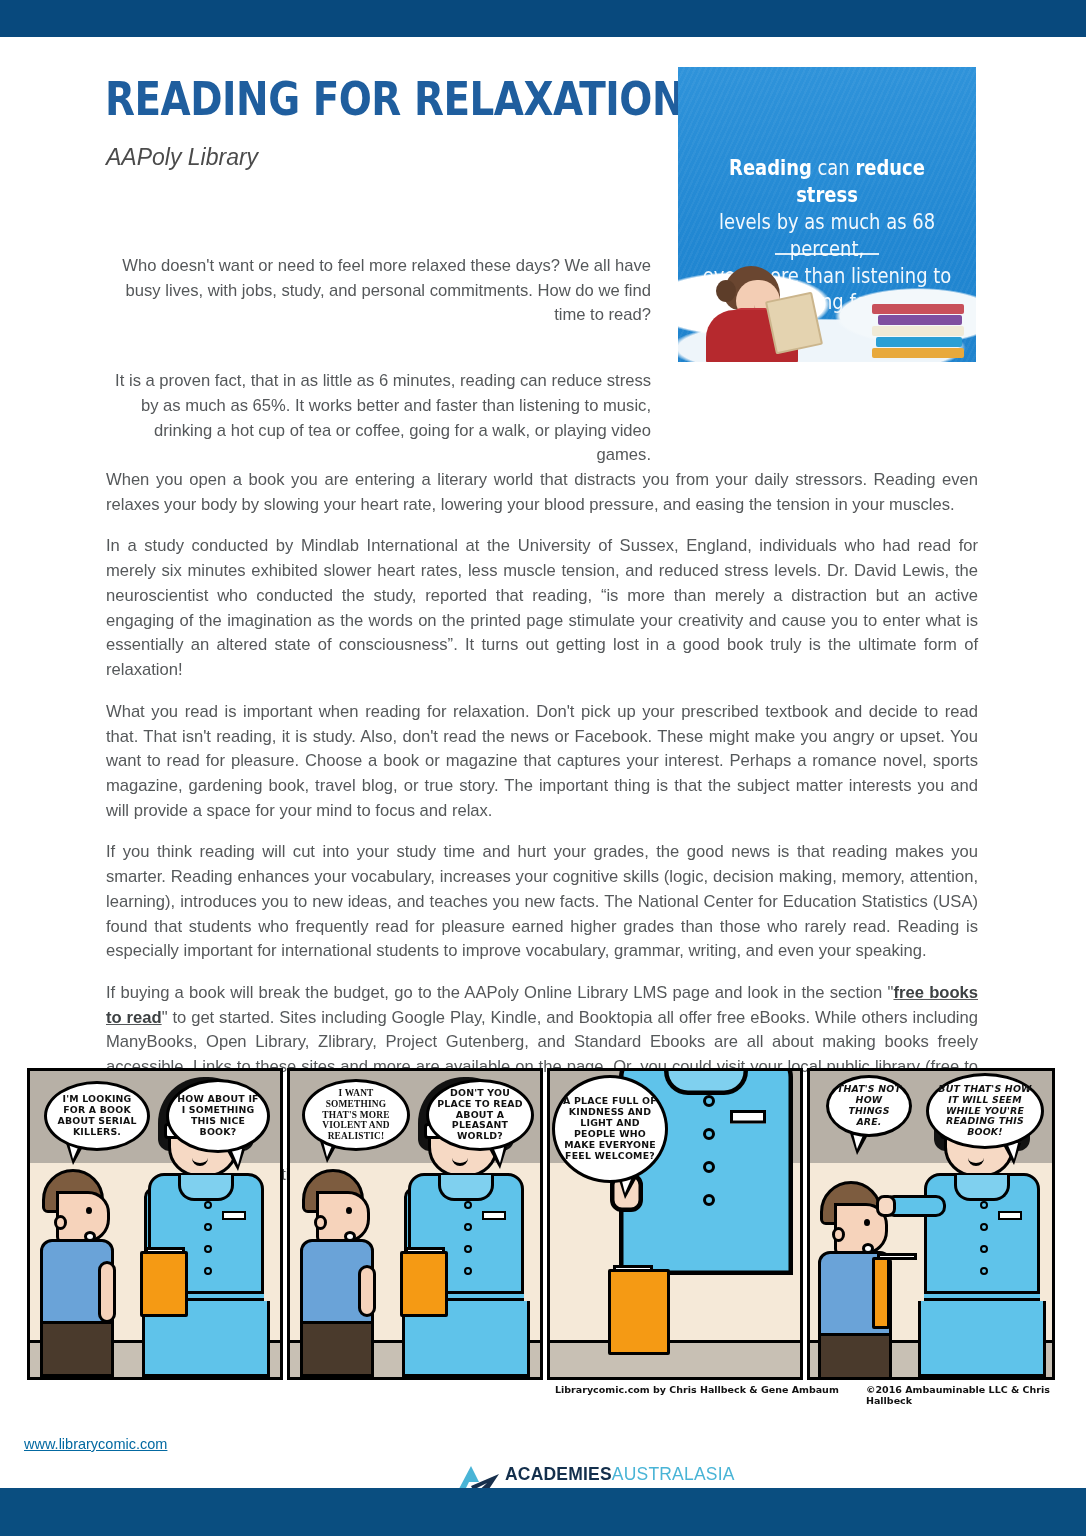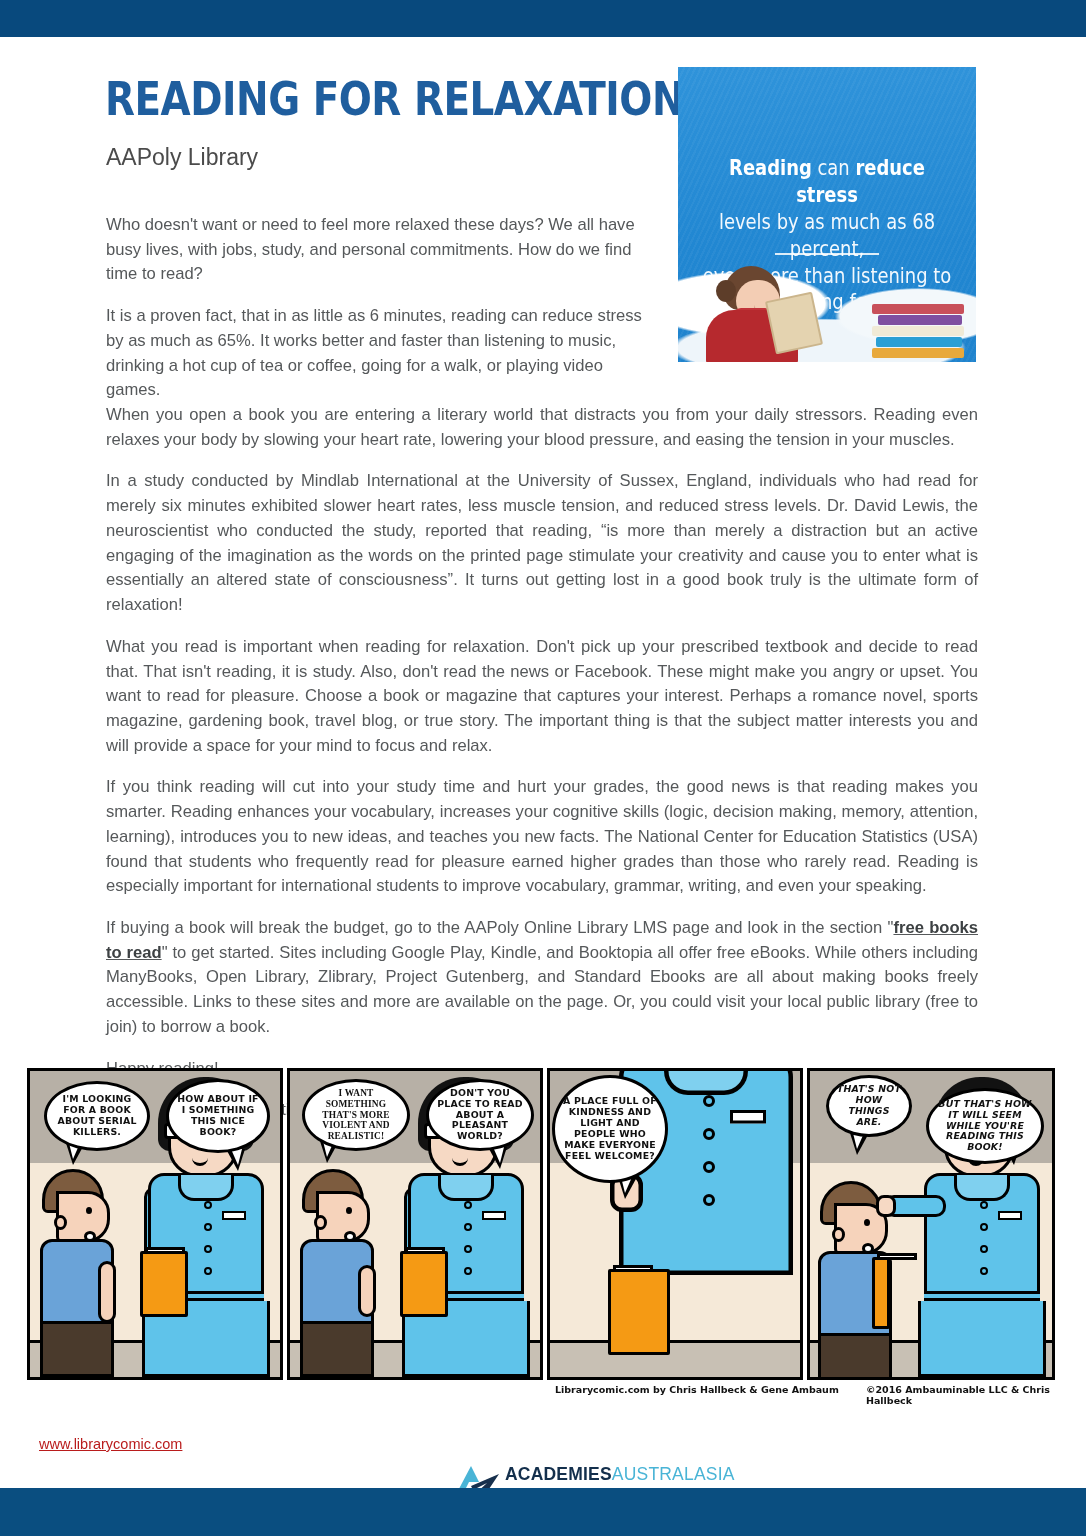--- a/index.html
+++ b/index.html
@@ -25,21 +25,21 @@
 
   .title {
     position:absolute; left:105px; top:39px;
     font-family:"Liberation Sans Narrow","DejaVu Sans Condensed","Liberation Sans", sans-serif;
     font-weight:bold; font-size:46px; letter-spacing:-0.5px;
     color:#1f5e9e; line-height:1;
     transform:scaleX(0.94); transform-origin:left center;
   }
   .subtitle {
     position:absolute; left:106px; top:107px;
-    font-size:23px; color:#4b4b4b;
+    font-size:23px; font-style:italic; color:#4b4b4b;
   }
 
   
   .fact-img {
     position:absolute; left:678px; top:30px; width:298px; height:295px;
     background:#2a8fd8; overflow:hidden;
     box-shadow:0 0 0 1px #ffffff inset;
   }
   .fact-img .tex {
     position:absolute; inset:0;
@@ -111,21 +111,21 @@
   .bk4 { bottom:33px; background:#7e4fa0; left:6px !important; width:84px !important; }
   .bk5 { bottom:44px; background:#c8505a; }
 
   
   .body-col { position:absolute; left:106px; top:176px; width:872px; }
   p.para {
     margin:0 0 17px 0;
     font-size:16.6px; color:#55585a; line-height:1.49;
     text-align:justify; text-justify:inter-word;
   }
-  p.para.narrow { width:545px; text-align:left; }
+  p.para.narrow { width:545px; text-align:right;margin-top:41px; }
   p.para.tight { margin-bottom:0; }
   p.para u b { font-weight:bold; color:#3d4143; }
   .sig { margin-top:2px; }
 
   
   .comic { position:absolute; left:27px; top:1031px; width:1036px; height:312px; display:flex; gap:4px; }
   .panel {
     position:relative; width:256px; height:312px;
     border:3px solid #000; background:#f2e5d2; overflow:hidden; box-sizing:border-box;
   }
@@ -187,21 +187,21 @@
 
   
   .credit {
     position:absolute; font-family:"DejaVu Sans", sans-serif; font-weight:bold;
     font-size:9.5px; color:#111;
   }
   .credit-left  { left:555px; top:1347px; }
   .credit-right { left:866px; top:1347px; }
   .comic-url {
     position:absolute; left:24px; top:1399px;
-    font-size:14.5px; color:#b91c1c; text-decoration:underline;margin-left:15px;
+    font-size:14.5px; color:#0369a1; text-decoration:underline;
   }
 
   
   .logo { position:absolute; left:449px; top:1425px; width:235px; height:46px; }
   .logo svg { position:absolute; left:0; top:2px; }
   .logo .l1 {
     position:absolute; left:56px; top:2px;
     font-size:17.5px; letter-spacing:.2px; white-space:nowrap;
   }
   .logo .l1 .a { color:#132f4c; font-weight:bold; }
@@ -396,21 +396,21 @@
         <div class="lbadge"></div>
         <div class="lbelt"></div>
         <div class="lskirt"></div>
         <div class="larm" style="left:-50px; top:118px; width:62px; height:22px; border-radius:10px;"></div>
         <div class="lhand" style="left:-58px; top:118px; width:20px; height:22px;"></div>
       </div>
       <div class="obook" style="left:62px; top:186px; width:18px; height:72px;"></div>
       <div class="tail" style="left:40px; top:62px;"></div>
       <div class="tail" style="left:192px; top:72px; transform:scaleX(-1);"></div>
       <div class="bub" style="left:16px; top:4px; width:86px; height:62px;">THAT'S NOT HOW THINGS ARE.</div>
-      <div class="bub" style="left:116px; top:17px; width:118px; height:76px;">BUT THAT'S HOW IT WILL SEEM WHILE YOU'RE READING THIS BOOK!</div>
+      <div class="bub" style="left:116px; top:2px; width:118px; height:76px;">BUT THAT'S HOW IT WILL SEEM WHILE YOU'RE READING THIS BOOK!</div>
     </div>
   </div>
 
   <div class="credit credit-left">Librarycomic.com by Chris Hallbeck &amp; Gene Ambaum</div>
   <div class="credit credit-right">©2016 Ambauminable LLC &amp; Chris Hallbeck</div>
   <a class="comic-url" href="#">www.librarycomic.com</a>
 
   <div class="logo">
     <svg width="52" height="42" viewBox="0 0 52 42">
       <path d="M2 40 L22 2 L30 18 L20 18 L12 34 L30 34 L34 40 Z" fill="#49b4d6"></path>

